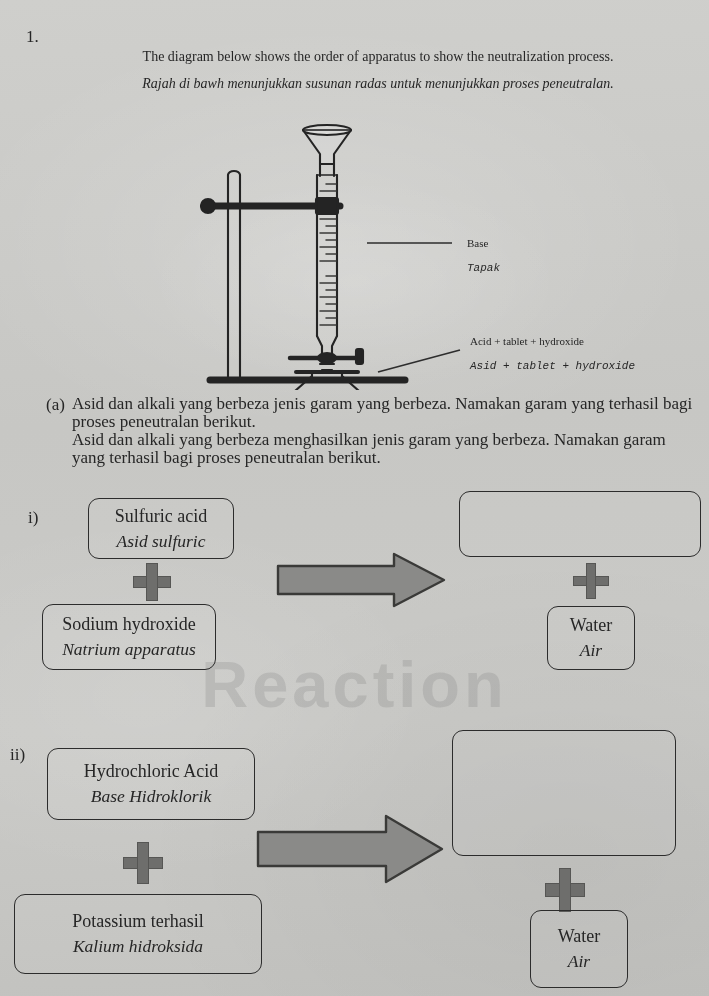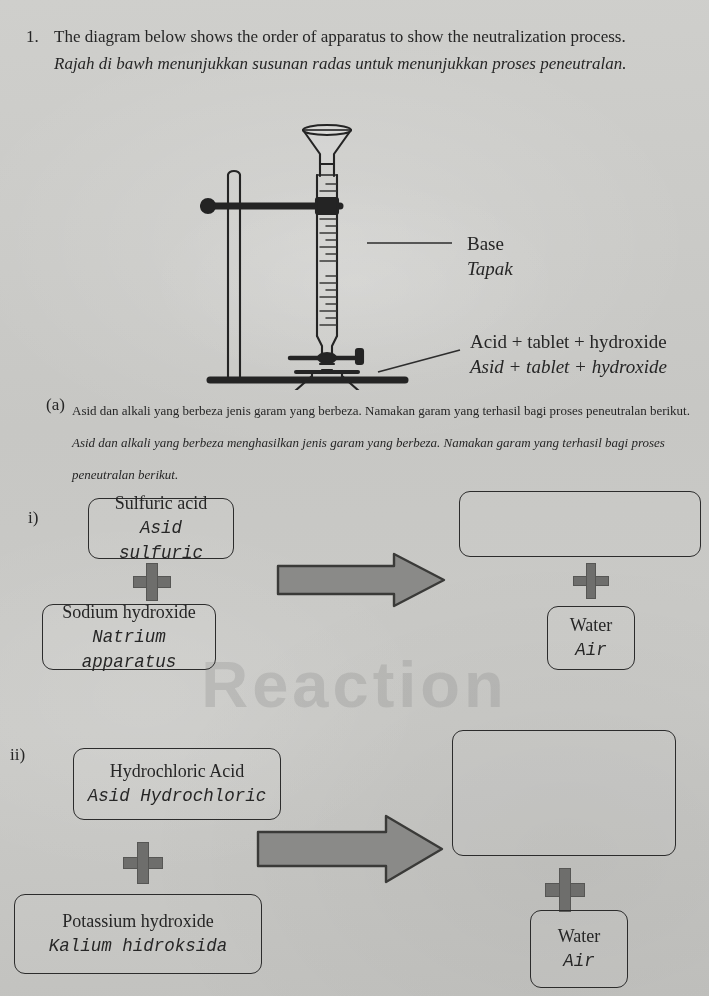--- a/index.html
+++ b/index.html
@@ -33,52 +33,52 @@
     position:absolute;left:0;right:0;top:150px;height:240px;
     pointer-events:none;
     background:
       radial-gradient(ellipse 300px 150px at 50% 55%, rgba(255,255,255,.13), rgba(255,255,255,0) 70%);
   }
 
   .layer{position:absolute;inset:0;}
 
   
   #qnum{position:absolute;left:26px;top:27px;font-size:17px;}
-  #qbody{position:absolute;left:54px;top:23px;width:648px;font-size:17px;line-height:27px;}
+  #qbody{position:absolute;left:54px;top:43px;width:648px;font-size:14px;line-height:27px;text-align:center;}
   #qbody .my{font-style:italic;}
 
   
-  .lbl{position:absolute;font-size:19px;line-height:25px;}
-  .lbl .my{font-style:italic;}
+  .lbl{position:absolute;font-size:11px;line-height:25px;}
+  .lbl .my{font-style:italic;font-family:Liberation Mono, monospace;}
   #lbl-base{left:467px;top:231px;}
   #lbl-acid{left:470px;top:329px;}
 
   
   #pa-mark{position:absolute;left:46px;top:395px;font-size:17px;}
-  #pa-body{position:absolute;left:72px;top:395px;width:630px;font-size:13px;line-height:32px;}
-  #pa-body .my{font-style:italic;}
+  #pa-body{position:absolute;left:72px;top:395px;width:630px;font-size:17px;line-height:18px;}
+  #pa-body .my{}
 
   
   .roman{position:absolute;font-size:17px;}
   #r1{left:28px;top:508px;}
   #r2{left:10px;top:745px;text-align:right;}
 
   .chipbox{
     position:absolute;
     border:1.6px solid #2c2c2c;
     border-radius:11px;
     background:rgba(255,255,255,.045);
     box-sizing:border-box;
     display:flex;flex-direction:column;
     align-items:center;justify-content:center;
     text-align:center;
     font-size:18px;line-height:25px;
     padding:2px 6px;
   }
-  .chipbox .my{font-style:italic;font-size:17.5px;font-family:Liberation Mono, monospace;}
+  .chipbox .my{font-style:italic;font-size:17.5px;}
   .chipbox.empty{background:rgba(255,255,255,.03);}
 
   
   .plus{position:absolute;}
   .plus i{position:absolute;display:block;background:#6e6e6c;border:1px solid #565654;box-sizing:border-box;}
   .plus i.h{left:0;top:35%;width:100%;height:30%;}
   .plus i.v{top:0;left:35%;height:100%;width:30%;}
 
   
   .arrow{position:absolute;}
@@ -211,32 +211,32 @@
     <i class="v"></i>
   </div>
 
 <div class="chipbox" style="left:547px;top:606px;width:88px;height:64px;">
   <div>Water</div>
   <div class="my">Air</div>
 </div>
 
 <div class="roman" id="r2">ii)</div>
 
-<div class="chipbox" style="left:47px;top:748px;width:208px;height:72px;margin-left:26px;">
+<div class="chipbox" style="left:47px;top:748px;width:208px;height:72px;">
   <div>Hydrochloric Acid</div>
-  <div class="my">Asid Hydrochloric</div>
+  <div class="my">Base Hidroklorik</div>
 </div>
 
 <div class="plus" style="left:123px;top:842px;width:40px;height:42px;">
     <i class="h"></i>
     <i class="v"></i>
   </div>
 
 <div class="chipbox" style="left:14px;top:894px;width:248px;height:80px;">
-  <div>Potassium hydroxide</div>
+  <div>Potassium terhasil</div>
   <div class="my">Kalium hidroksida</div>
 </div>
 
 <div class="arrow" style="left:256px;top:814px;width:188px;height:70px;">
   <svg viewBox="0 0 188 70" preserveAspectRatio="none">
     <path d="M2 18 L130 18 L130 2 L186 35 L130 68 L130 52 L2 52 Z" fill="#8a8a88" stroke="#3a3a38" stroke-width="2.4" stroke-linejoin="round"></path>
   </svg>
 </div>
 
 <div class="chipbox empty" style="left:452px;top:730px;width:224px;height:126px;">

